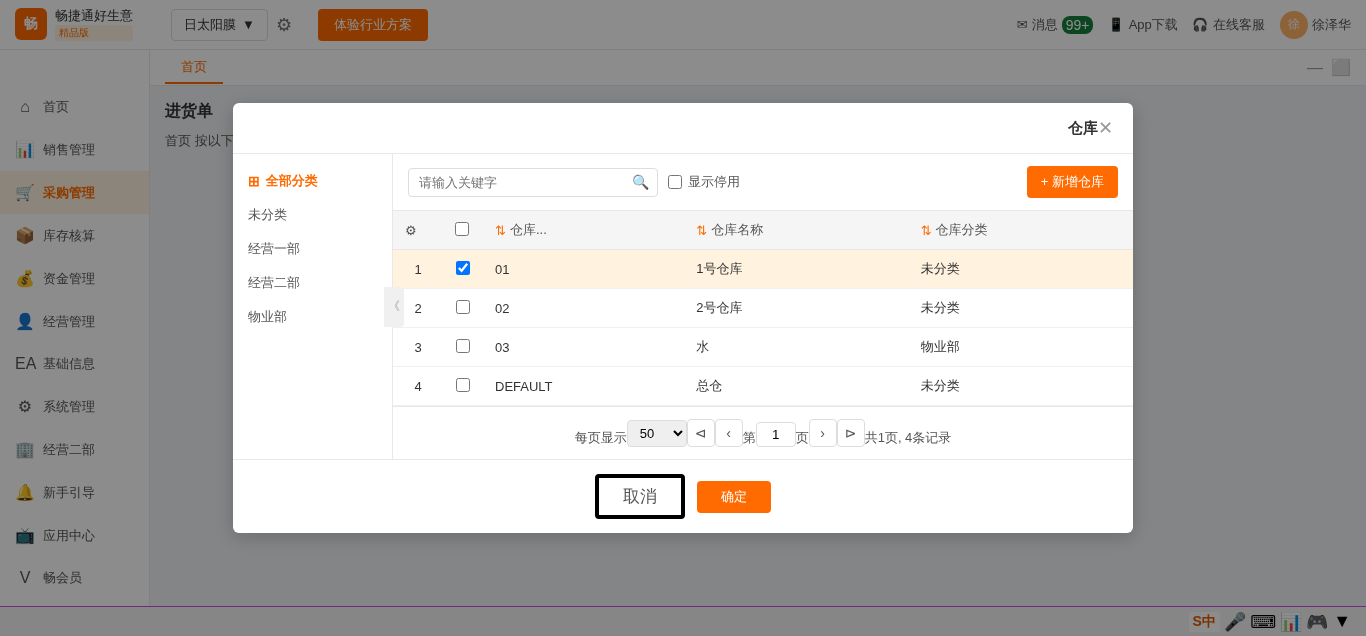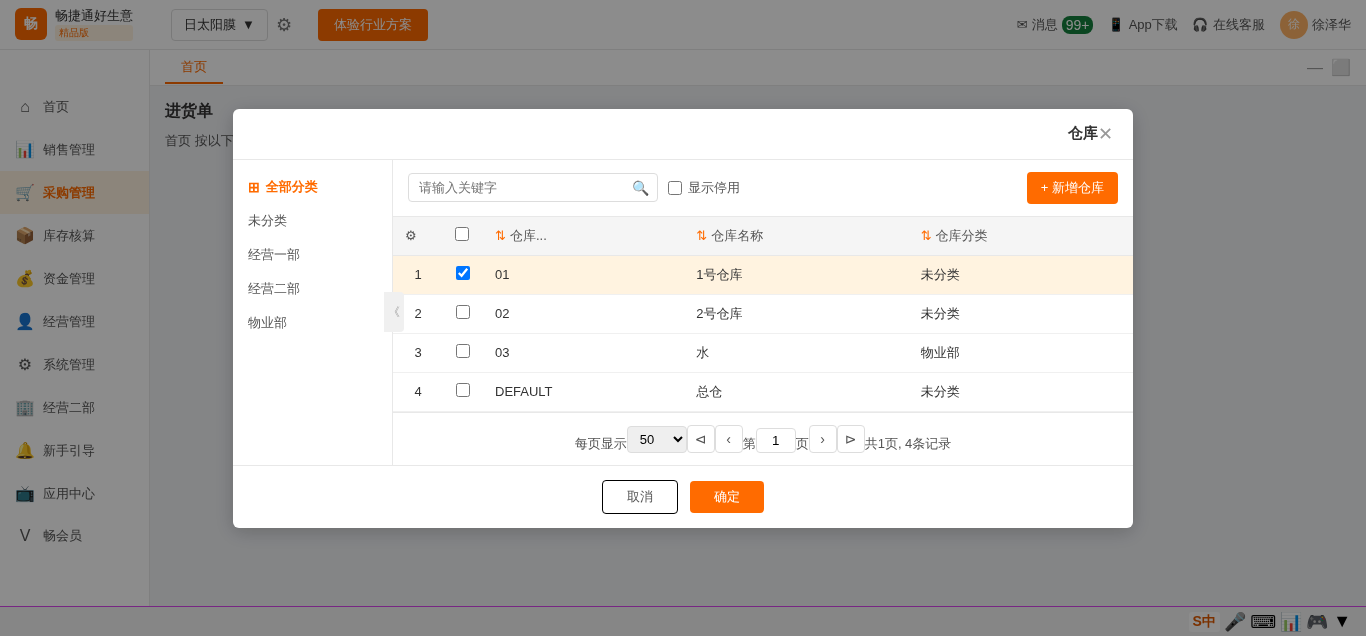--- a/index.html
+++ b/index.html
@@ -193,22 +193,22 @@
     }
     .page-input { width: 40px; padding: 4px; text-align: center; border: 1px solid #ddd; border-radius: 4px; }
     .page-info { font-size: 13px; color: #555; }
 
     
     .dialog-footer {
       display: flex; align-items: center; justify-content: center;
       gap: 12px; padding: 14px 20px; border-top: 1px solid #e8e8e8;
     }
     .btn-cancel {
-      padding: 7px 24px; border: 1px solid #000000; background: #fff;
-      border-radius: 4px; cursor: pointer; font-size: 13px; color: #555;
+      padding: 7px 24px; border: 4px solid #000000; background: #fff;
+      border-radius: 4px; cursor: pointer; font-size: 17px; color: #555;
     }
     .btn-confirm {
       padding: 7px 24px; border: none; background: #ff6b00;
       color: #fff; border-radius: 4px; cursor: pointer; font-size: 13px;
     }
     .checkbox { width: 14px; height: 14px; cursor: pointer; }
 
     
     .status-bar {
       position: fixed; bottom: 0; left: 0; right: 0; height: 30px;
@@ -291,20 +291,24 @@
         <span class="icon">📦</span>
         <span>库存核算</span>
       </div>
       <div class="sidebar-item">
         <span class="icon">💰</span>
         <span>资金管理</span>
       </div>
       <div class="sidebar-item">
         <span class="icon">👤</span>
         <span>经营管理</span>
+      </div>
+      <div class="sidebar-item">
+        <span class="icon">EA</span>
+        <span>基础信息</span>
       </div>
       <div class="sidebar-item">
         <span class="icon">⚙</span>
         <span>系统管理</span>
       </div>
       <div class="sidebar-item">
         <span class="icon">🏢</span>
         <span>经营二部</span>
       </div>
       <div class="sidebar-item">

